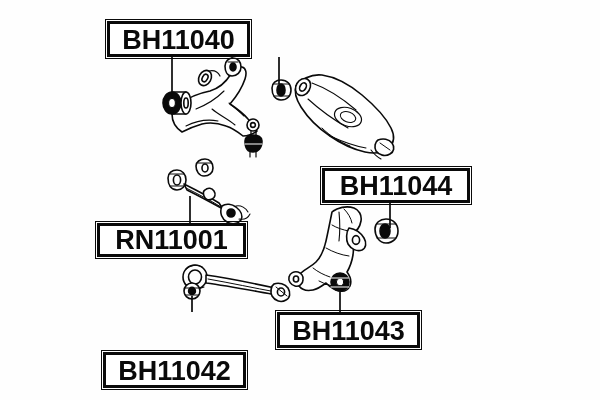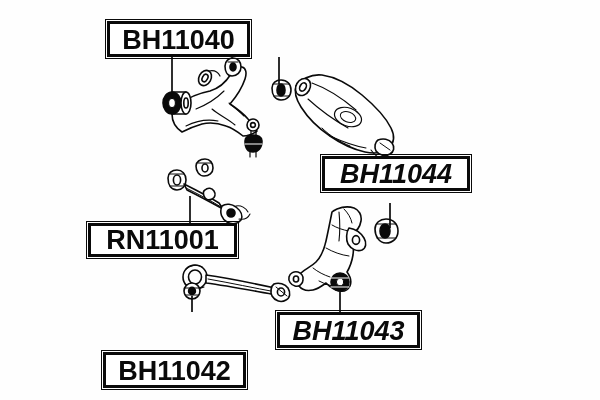--- a/index.html
+++ b/index.html
@@ -226,29 +226,29 @@
       <line x1="192" y1="296" x2="192" y2="312"></line>
       <line x1="340" y1="292" x2="340" y2="312"></line>
     </g>
   </svg>
 
   <div class="label-box" style="left: 107px; top: 21px; width: 143px; height: 36px; font-size: 27px;">
     <span class="label-text">BH11040</span>
   </div>
 
 
-  <div class="label-box" style="left: 322px; top: 156px; width: 148px; height: 35px; font-size: 27px; font-style: italic;">
+  <div class="label-box" style="left: 322px; top: 168px; width: 148px; height: 35px; font-size: 27px;">
     <span class="label-text">BH11044</span>
   </div>
 
-  <div class="label-box" style="left: 88px; top: 223px; width: 149px; height: 34px; font-size: 27px;">
+  <div class="label-box" style="left: 97px; top: 223px; width: 149px; height: 34px; font-size: 27px;">
     <span class="label-text">RN11001</span>
   </div>
 
   <div class="label-box" style="left: 103px; top: 312px; width: 143px; height: 36px; font-size: 27px; margin-top: 40px;">
     <span class="label-text">BH11042</span>
   </div>
 
-  <div class="label-box" style="left: 277px; top: 312px; width: 143px; height: 36px; font-size: 27px; font-style: italic;">
+  <div class="label-box" style="left: 277px; top: 312px; width: 143px; height: 36px; font-size: 27px;">
     <span class="label-text">BH11043</span>
   </div>
 
 </div>
 
 </body></html>

